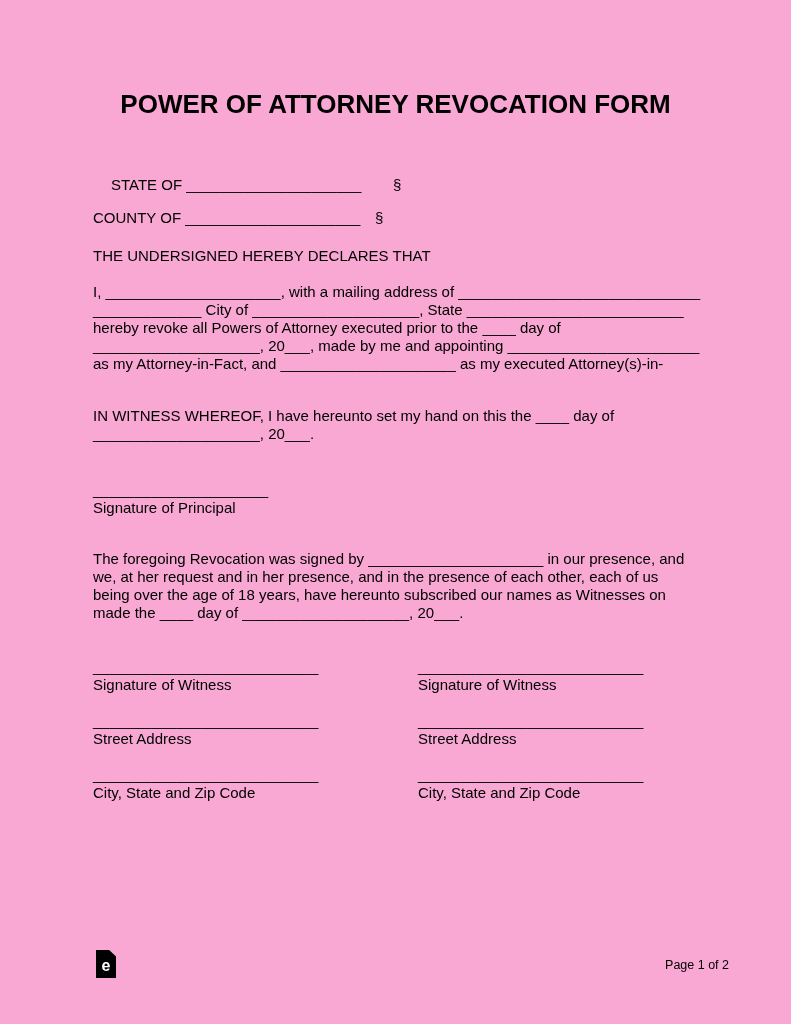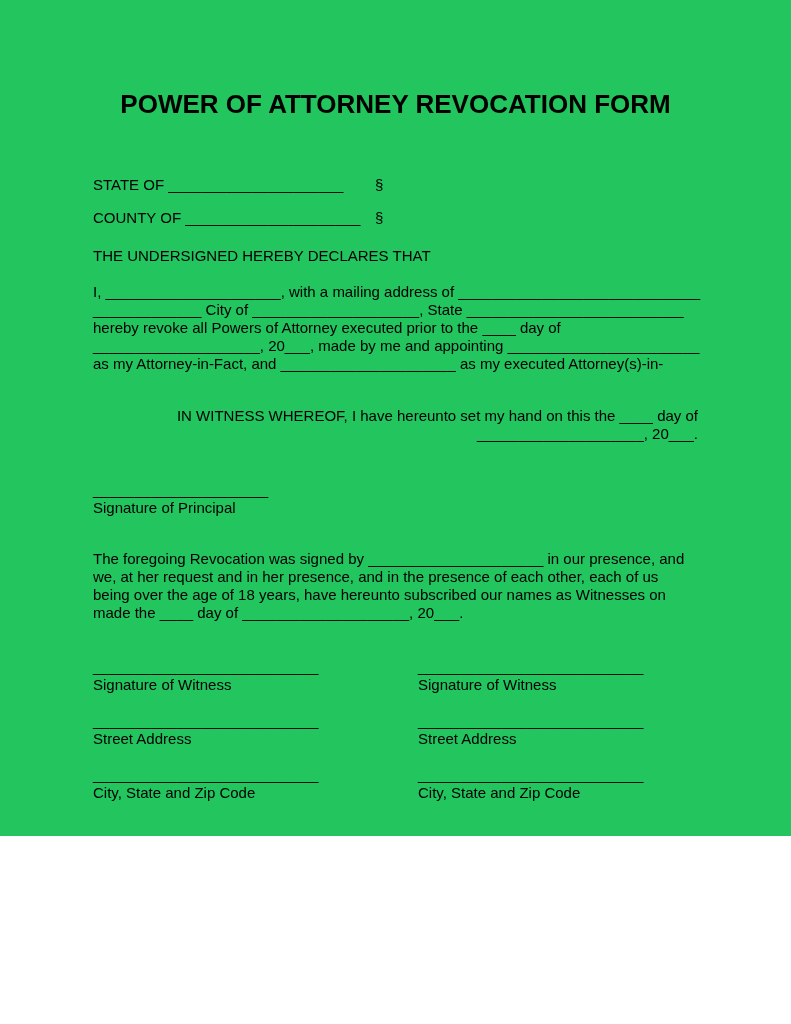--- a/index.html
+++ b/index.html
@@ -1,41 +1,41 @@
 <!DOCTYPE html>
 <html><head>
 <meta charset="utf-8">
 <style>
   html, body { margin: 0; padding: 0; background: #ffffff; }
   .page {
     position: relative;
     width: 791px;
-    height: 836px;
-    background: #22c55e;
+    height: 1024px;
+    background: #f9a8d4;
     color: #000000;
     font-family: "Liberation Sans", "DejaVu Sans", sans-serif;
     font-size: 15px;
     overflow: hidden;
   }
   .abs { position: absolute; }
   .doc-title {
     top: 90px; left: 0; width: 791px;
     text-align: center;
     font-size: 26px; font-weight: bold; line-height: 28px;
     white-space: nowrap;
   }
   .jurat-row { left: 93px; width: 605px; line-height: 18px; white-space: nowrap; }
-  .jurat-state { top: 176px; }
+  .jurat-state { top: 176px; margin-left: 18px; }
   .jurat-county { top: 209px; }
   .section-sym { position: absolute; left: 282px; top: 0; }
   .heading-row { top: 247px; left: 93px; line-height: 18px; white-space: nowrap; }
   .para { left: 93px; width: 605px; }
   .para div { line-height: 18px; white-space: nowrap; }
   .para-revocation { top: 283px; }
-  .para-inwitness { top: 407px; text-align: right; }
+  .para-inwitness { top: 407px; }
   .para-attestation { top: 550px; }
   .sig-block { left: 93px; top: 481px; }
   .sig-block div { line-height: 18px; white-space: nowrap; }
   .witness-col { top: 658px; width: 280px; }
   .witness-col-1 { left: 93px; }
   .witness-col-2 { left: 418px; }
   .witness-group { margin-bottom: 18px; }
   .witness-group div { line-height: 18px; white-space: nowrap; }
   .footer-logo {
     left: 96px; top: 950px; width: 20px; height: 28px;

